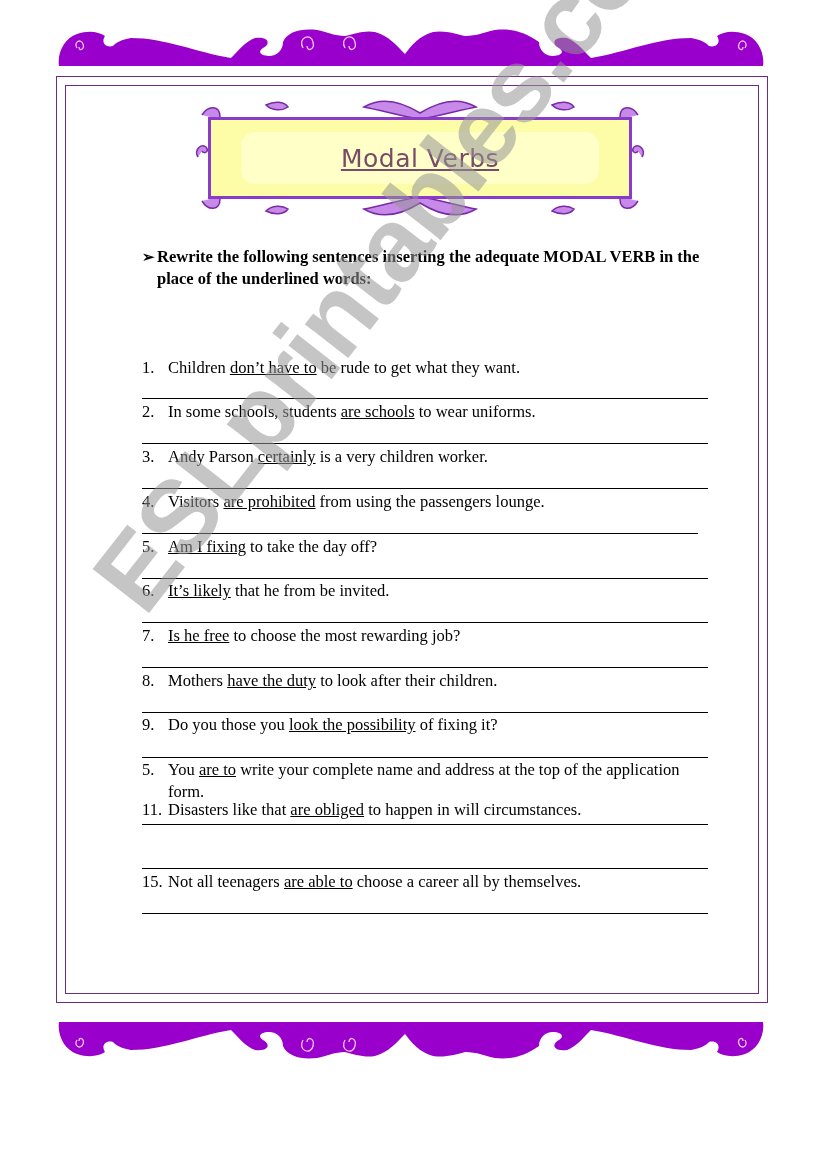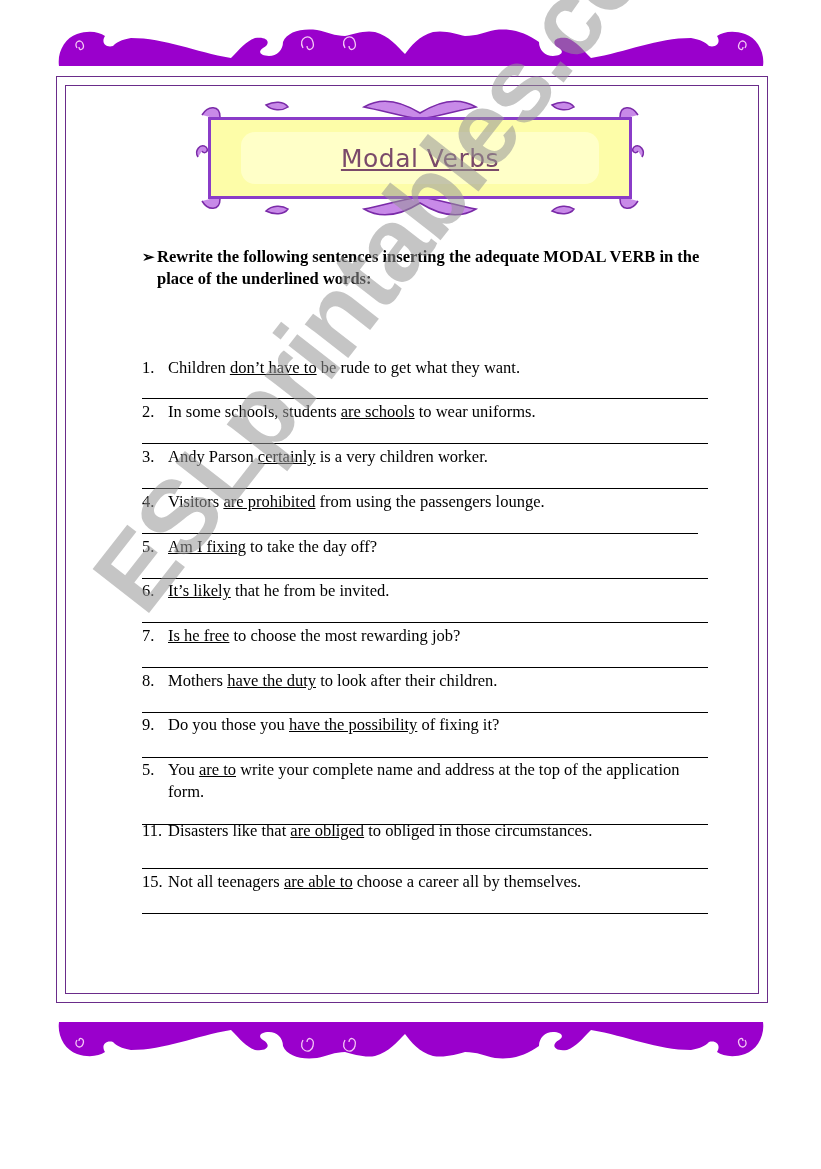--- a/index.html
+++ b/index.html
@@ -110,33 +110,33 @@
 <div class="rule" style="top:667px;width:566px"></div>
 
 <div class="item" style="top:670px">
   <span class="num">8.</span>
   <span class="body"><span>Mothers </span><u>have the duty</u><span> to look after their children.</span></span>
 </div>
 <div class="rule" style="top:712px;width:566px"></div>
 
 <div class="item" style="top:714px">
   <span class="num">9.</span>
-  <span class="body"><span>Do you those you </span><u>have the possibility</u><span> of fixing it?</span></span>
+  <span class="body"><span>Do you those you </span><u>look the possibility</u><span> of fixing it?</span></span>
 </div>
 <div class="rule" style="top:757px;width:566px"></div>
 
 <div class="item" style="top:759px">
   <span class="num">5.</span>
   <span class="body"><span>You </span><u>are to</u><span> write your complete name and address at the top of the application form.</span></span>
 </div>
 <div class="rule" style="top:824px;width:566px"></div>
 
-<div class="item" style="top:820px">
+<div class="item" style="top:799px">
   <span class="num">11.</span>
-  <span class="body"><span>Disasters like that </span><u>are obliged</u><span> to obliged in those circumstances.</span></span>
+  <span class="body"><span>Disasters like that </span><u>are obliged</u><span> to happen in will circumstances.</span></span>
 </div>
 <div class="rule" style="top:868px;width:566px"></div>
 
 <div class="item" style="top:871px">
   <span class="num">15.</span>
   <span class="body"><span>Not all teenagers </span><u>are able to</u><span> choose a career all by themselves.</span></span>
 </div>
 <div class="rule" style="top:913px;width:566px"></div>
 
 <div class="watermark">ESLprintables.com</div>

